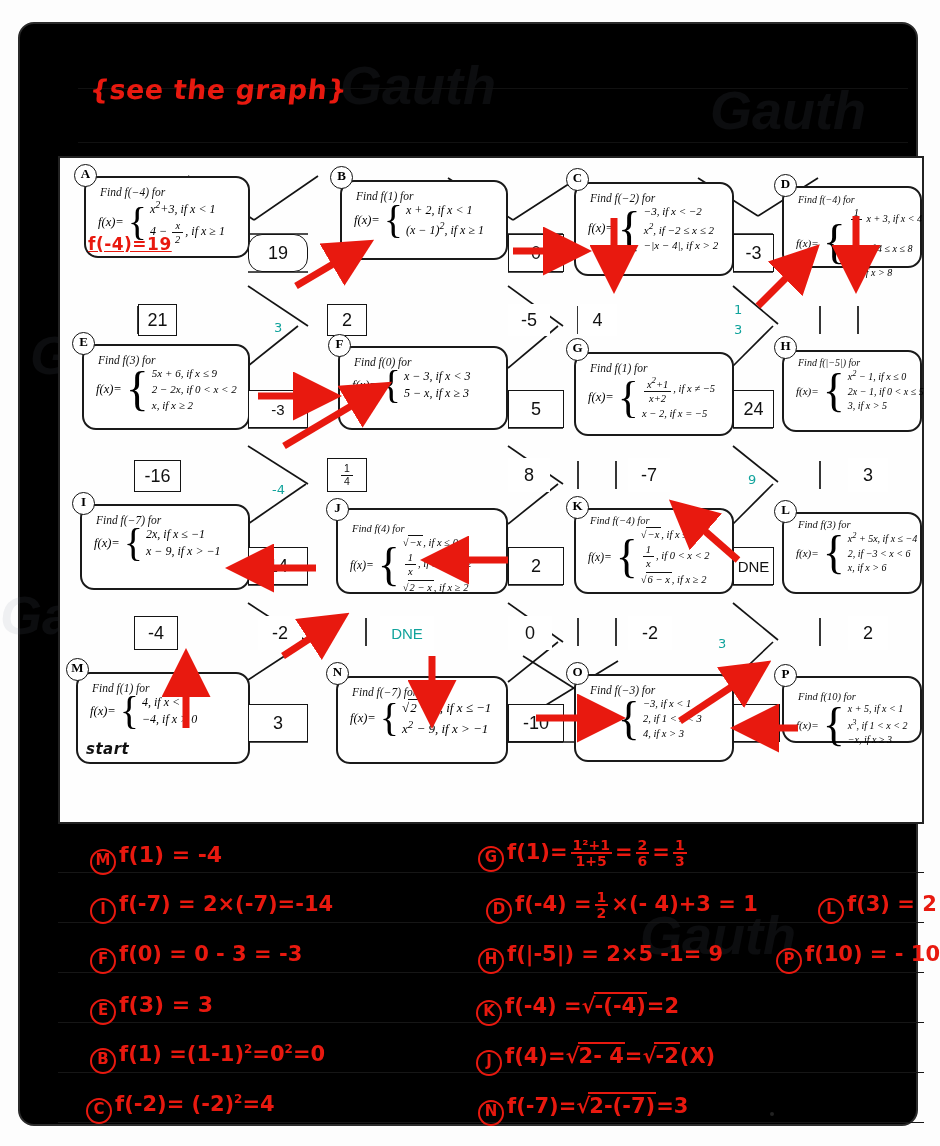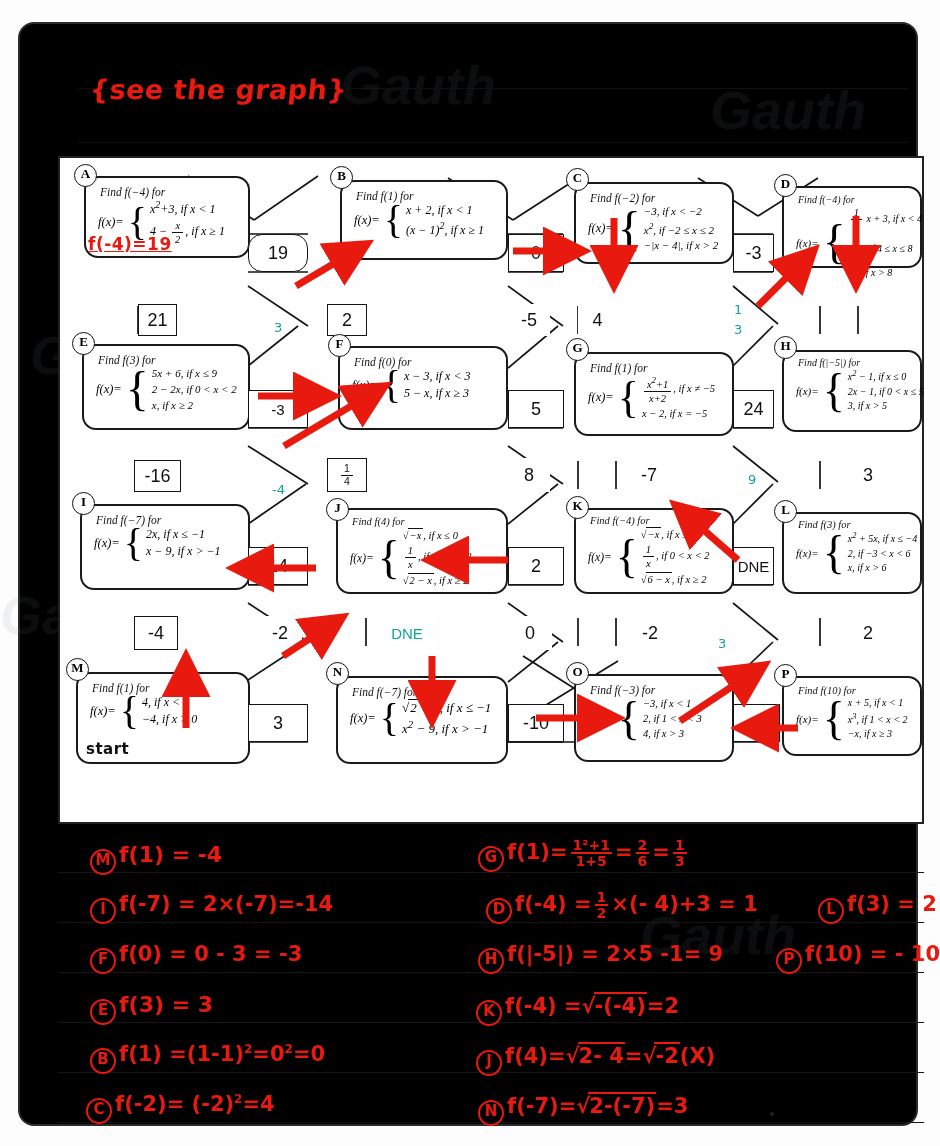--- a/index.html
+++ b/index.html
@@ -52,21 +52,21 @@
          font-family:"Liberation Serif",serif;z-index:6;}
 
   .cell{position:absolute;border:1.8px solid #141414;background:#fff;
         display:flex;align-items:center;justify-content:center;
         font-size:18px;font-family:"Liberation Sans",sans-serif;color:#111;
         box-sizing:border-box;z-index:4;}
   .cell.small{font-size:15px;}
   .cell.frc{font-size:11px;}
 
   .startlbl{position:absolute;font-family:"DejaVu Sans",sans-serif;font-weight:bold;
-            font-size:15px;color:#111;letter-spacing:.5px;}
+            font-size:15px;color:#111;letter-spacing:.5px;font-style:italic;}
 
   .arrow{position:absolute;z-index:8;}
   .tick{position:absolute;color:#11a39c;font-size:13px;font-family:"DejaVu Sans",sans-serif;z-index:7;}
 
   
   .ans{position:absolute;left:38px;top:806px;width:866px;height:318px;}
   .ruled{position:absolute;left:0;width:866px;border-top:1.7px solid #161616;}
   .ansitem{position:absolute;color:#e8190f;font-family:"DejaVu Sans",sans-serif;
            font-weight:bold;white-space:nowrap;}
   .circ{display:inline-block;border:2.4px solid #e8190f;border-radius:50%;
@@ -186,21 +186,21 @@
           <span class="fx">f(x)=</span>
           <span class="brace">{</span>
           <span class="cases">
             <span>x + 2, if x &lt; 1</span>
             <span>(x − 1)<sup>2</sup>, if x ≥ 1</span>
           </span>
         </div>
       </div>
 
       <div class="badge" style="left:508px;top:12px;">C</div>
-      <div class="node" style="left:516px;top:26px;width:160px;height:82px;">
+      <div class="node" style="left:516px;top:26px;width:160px;height:94px;">
         <div class="prompt">Find <i>f</i>(−2) for</div>
         <div class="piece">
           <span class="fx">f(x)=</span>
           <span class="brace" style="font-size:48px;">{</span>
           <span class="cases" style="font-size:11px;">
             <span>−3, if x &lt; −2</span>
             <span>x<sup>2</sup>, if −2 ≤ x ≤ 2</span>
             <span>−|x − 4|, if x &gt; 2</span>
           </span>
         </div>
@@ -314,21 +314,21 @@
           <span class="fx">f(x)=</span>
           <span class="brace">{</span>
           <span class="cases">
             <span>2x, if x ≤ −1</span>
             <span>x − 9, if x &gt; −1</span>
           </span>
         </div>
       </div>
 
       <div class="badge" style="left:268px;top:342px;">J</div>
-      <div class="node" style="left:278px;top:352px;width:172px;height:86px;padding-top:4px;">
+      <div class="node" style="left:278px;top:352px;width:172px;height:86px;padding-top:11px;">
         <div class="prompt" style="font-size:10.5px;">Find <i>f</i>(4) for</div>
         <div class="piece">
           <span class="fx" style="font-size:11.5px;">f(x)=</span>
           <span class="brace" style="font-size:46px;">{</span>
           <span class="cases" style="font-size:10.5px;">
             <span>√<span class="rad">−x</span>, if x ≤ 0</span>
             <span><span class="frac">
                   <span class="num">1</span>
                   <span class="den">x</span>
                 </span>, if 0 &lt; x &lt; 2</span>
@@ -414,21 +414,21 @@
           <span class="brace" style="font-size:46px;">{</span>
           <span class="cases" style="font-size:10.5px;">
             <span>−3, if x &lt; 1</span>
             <span>2, if 1 &lt; x &lt; 3</span>
             <span>4, if x &gt; 3</span>
           </span>
         </div>
       </div>
 
       <div class="badge" style="left:716px;top:508px;">P</div>
-      <div class="node" style="left:724px;top:520px;width:140px;height:80px;padding-top:5px;">
+      <div class="node" style="left:724px;top:520px;width:140px;height:67px;padding-top:11px;">
         <div class="prompt" style="font-size:10.5px;">Find <i>f</i>(10) for</div>
         <div class="piece">
           <span class="fx" style="font-size:11px;">f(x)=</span>
           <span class="brace" style="font-size:46px;">{</span>
           <span class="cases" style="font-size:10px;">
             <span>x + 5, if x &lt; 1</span>
             <span>x<sup>3</sup>, if 1 &lt; x &lt; 2</span>
             <span>−x, if x ≥ 3</span>
           </span>
         </div>

